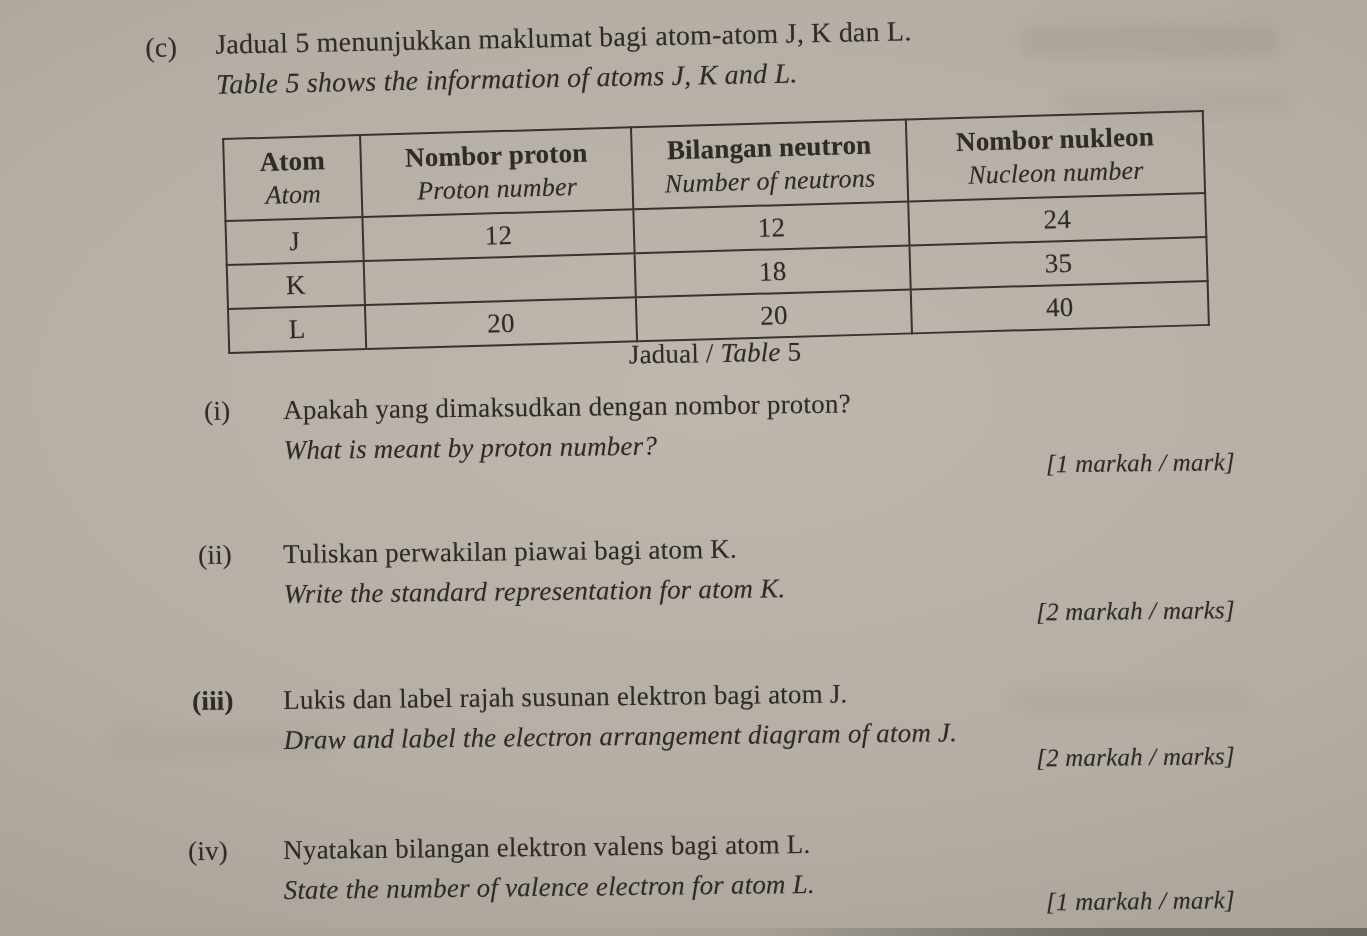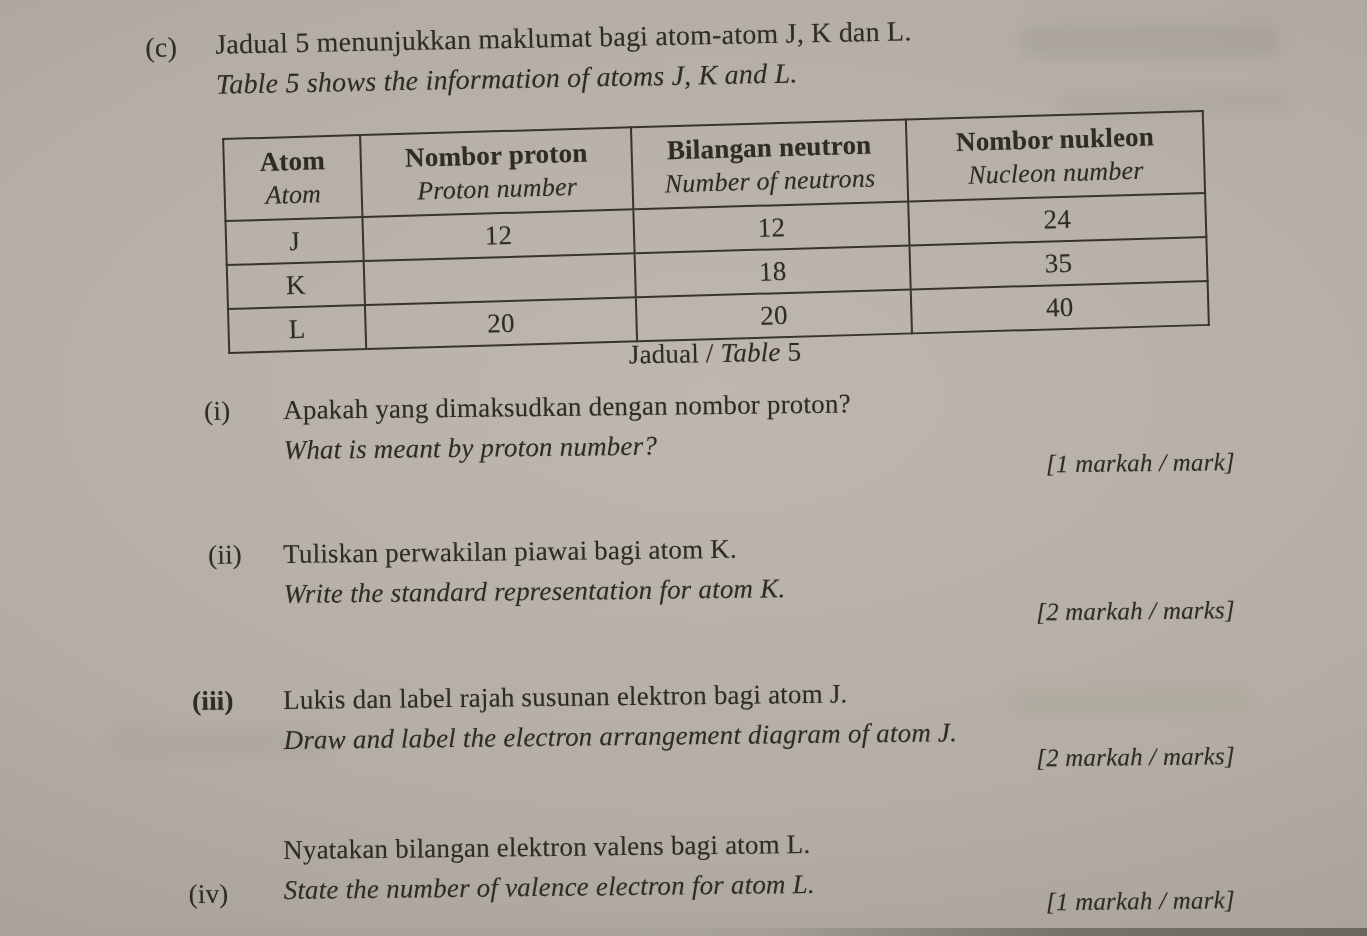--- a/index.html
+++ b/index.html
@@ -43,21 +43,21 @@
   th .hm{font-size:27px;font-weight:700;line-height:1.25;}
   th .he{font-size:26px;font-style:italic;line-height:1.25;}
 
   
   #caption{position:absolute;left:225px;top:338px;width:980px;text-align:center;font-size:27px;transform:rotate(-1deg);}
 
   
   .qblock{position:absolute;left:188px;width:1046px;font-size:27px;transform:rotate(-0.65deg);transform-origin:left top;}
   #q1{top:396px;} #q2{top:540px;} #q3{top:686px;} #q4{top:836px;}
   .qnum{position:absolute;left:0;top:0;}
-  #q1 .qnum{left:16px;} #q2 .qnum{left:20px;text-align:center;} #q3 .qnum{left:4px;font-weight:bold;} #q4 .qnum{left:0;margin-top:43px;}
+  #q1 .qnum{left:16px;} #q2 .qnum{left:10px;text-align:center;} #q3 .qnum{left:4px;font-weight:bold;} #q4 .qnum{left:0;}
   .qmalay{margin-left:95px;}
   .qenglish{margin-left:95px;margin-top:9px;}
   .qmarks{position:absolute;right:0;font-style:italic;font-size:25px;white-space:nowrap;}
   #q1 .qmarks{top:64px;} #q2 .qmarks{top:68px;} #q3 .qmarks{top:68px;} #q4 .qmarks{top:62px;}
 </style>
 </head>
 <body>
 
 <div id="paper">
 

